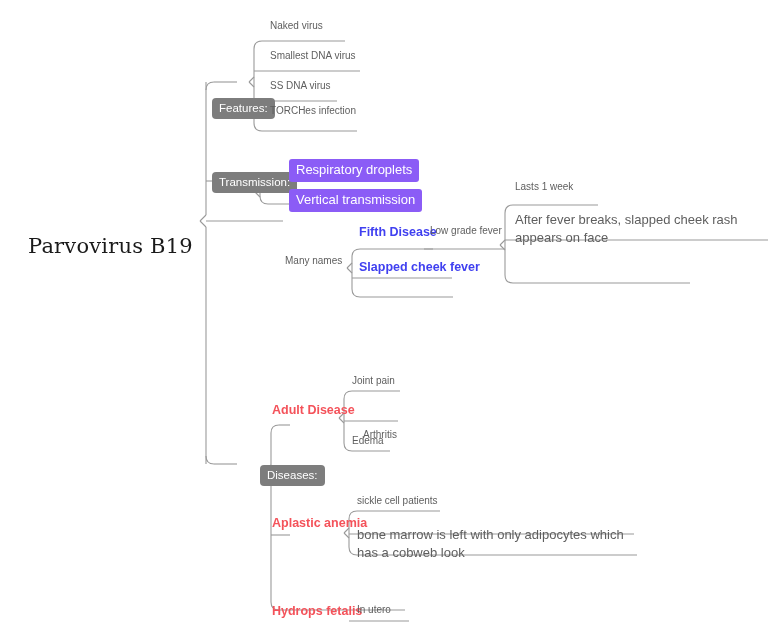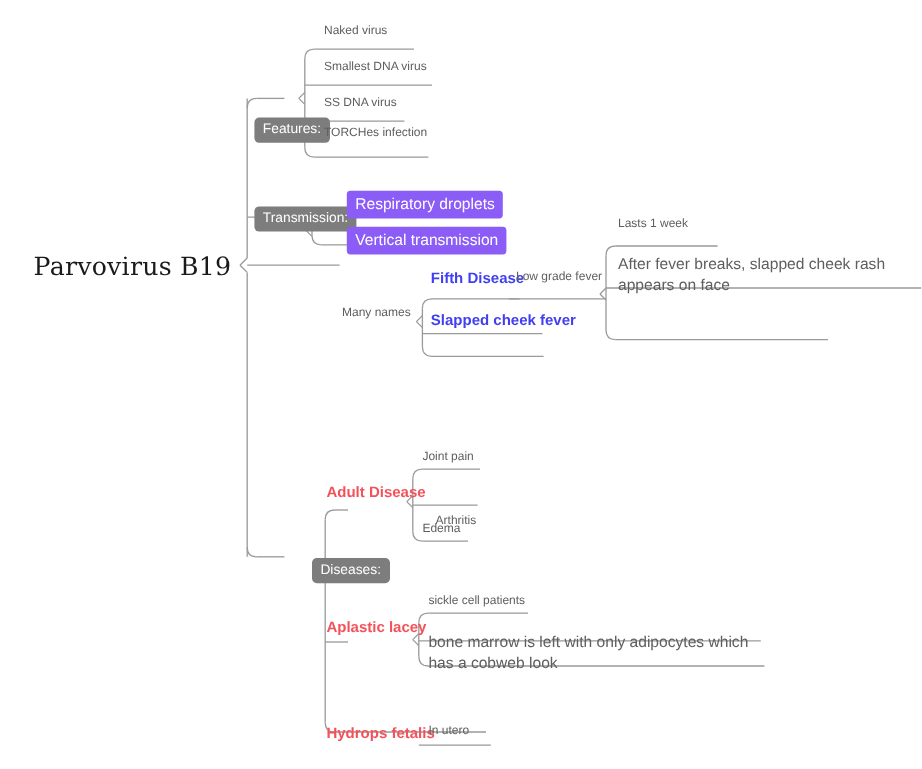--- a/index.html
+++ b/index.html
@@ -24,20 +24,21 @@
   .node {
     position: absolute;
     white-space: nowrap;
     line-height: 1.25;
   }
   .root-title {
     font-family: "DejaVu Serif", serif;
     font-size: 21px;
     color: #1a1a1a;
     letter-spacing: 0.2px;
+    margin-top: 24px;
   }
   .badge {
     background: #7d7d7d;
     color: #ffffff;
     font-size: 11.5px;
     padding: 3px 7px 4px 7px;
     border-radius: 4px;
     display: inline-block;
   }
   .plain {
@@ -198,20 +199,20 @@
 
   <div class="node" style="left:212px; top:464px;padding-left:48px;">
     <span class="badge">Diseases:</span>
   </div>
 
   <div class="node txt-red" style="left:272px; top:403px;">Adult Disease</div>
   <div class="node plain" style="left:352px; top:375px;">Joint pain</div>
   <div class="node plain" style="left:363px; top:405px;margin-top:24px;">Arthritis</div>
   <div class="node plain" style="left:352px; top:435px;">Edema</div>
 
-  <div class="node txt-red" style="left:272px; top:516px;">Aplastic lacey</div>
+  <div class="node txt-red" style="left:272px; top:516px;">Aplastic anemia</div>
   <div class="node plain" style="left:357px; top:495px;">sickle cell patients</div>
   <div class="node plain-wrap" style="left:357px; top:526px; width:278px;">bone marrow is left with only adipocytes which has a cobweb look</div>
 
   <div class="node txt-red" style="left:272px; top:604px;">Hydrops fetalis</div>
   <div class="node plain" style="left:357px; top:604px;">In utero</div>
 
 </div>
 
 </body></html>

